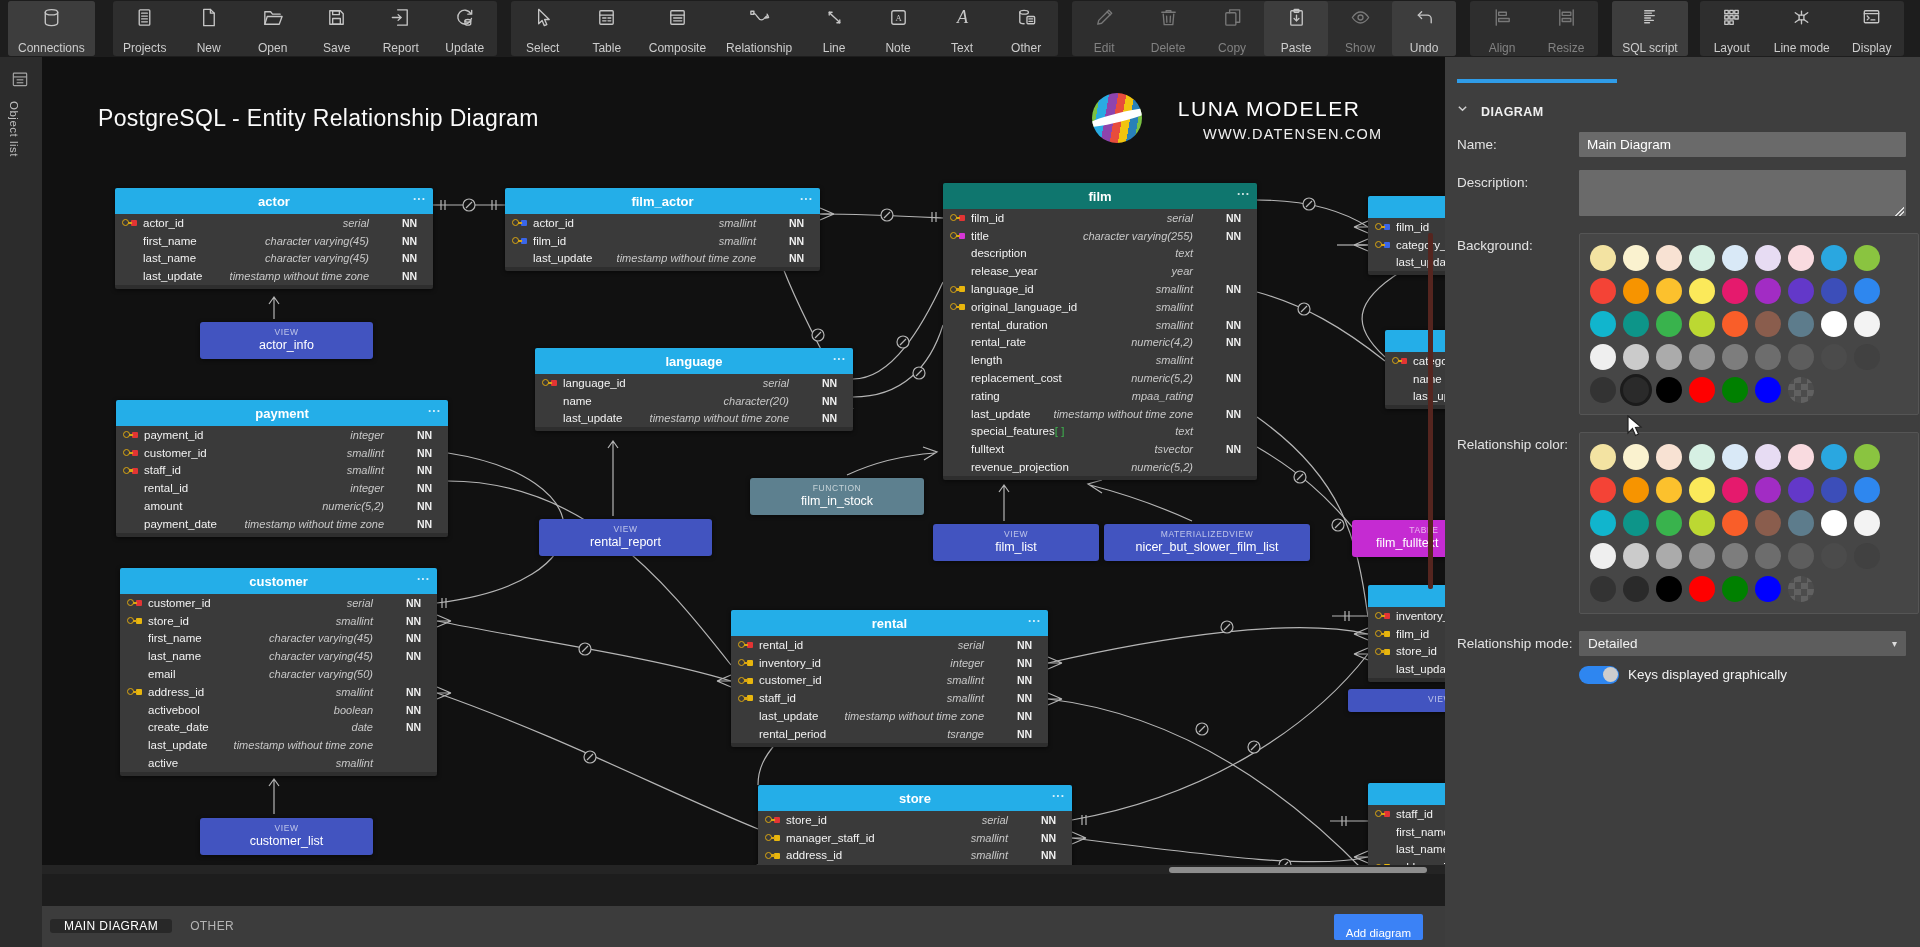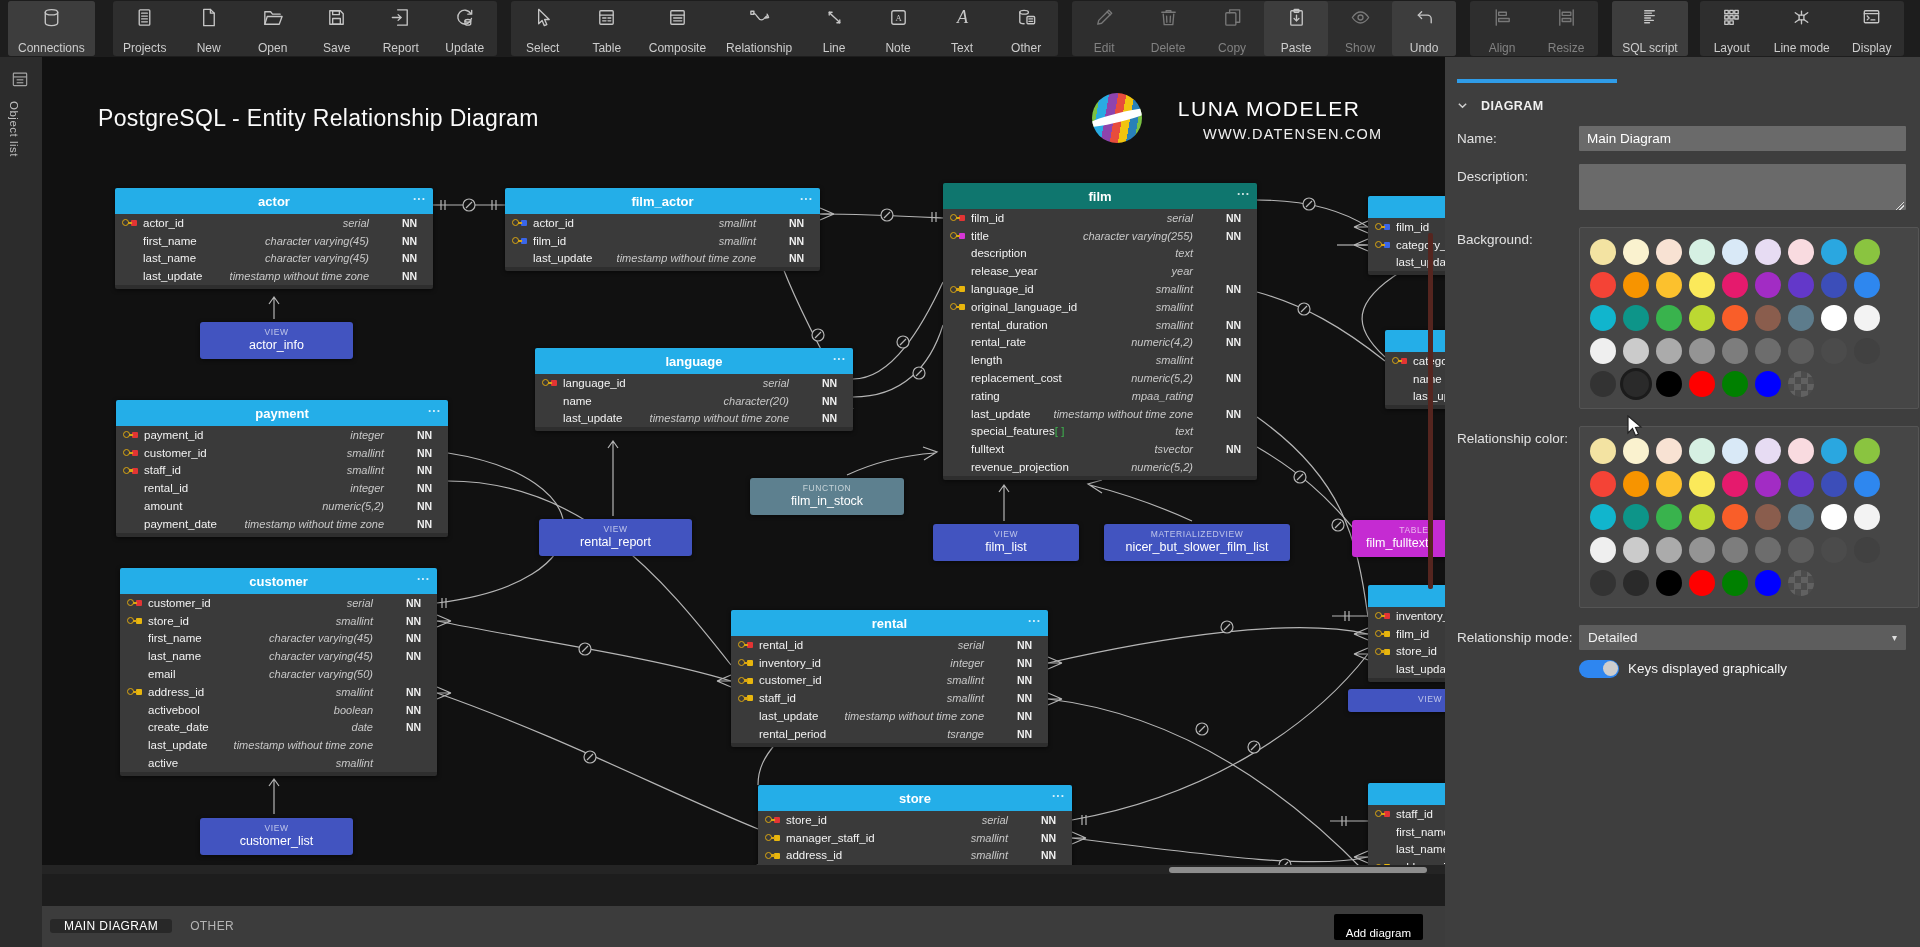--- a/index.html
+++ b/index.html
@@ -47,44 +47,44 @@
   .kc{width:17px;display:flex;align-items:center;}
   .key{width:15px;height:9px;position:relative;display:inline-block;}
   .key:before{content:"";position:absolute;left:0;top:1px;width:5px;height:5px;border:1.6px solid #d9a512;border-radius:50%;}
   .key:after{content:"";position:absolute;left:6px;top:3.4px;width:4px;height:2.6px;background:#d9a512;}
   .key i{position:absolute;right:0;top:1.6px;width:6px;height:6px;border-radius:1px;}
   .k-pk i{background:#e23434;} .k-fk i{background:#e8b60d;} .k-pkfk i{background:#3a66e8;} .k-uq i{background:#d636d6;}
   .cn{color:#f2f2f2;margin-left:4px;white-space:nowrap;}
   .sfx{color:#3cb34d;}
   .ct{margin-left:auto;color:#c8c8c8;font-style:italic;font-size:11px;white-space:nowrap;}
   .nn{width:22px;margin-left:9px;color:#f0f0f0;font-weight:bold;font-size:10.5px;padding-left:24px;}
-  .viewbox{position:absolute;border-radius:3px;text-align:center;padding:5px 2px 7px;box-shadow:0 1px 4px rgba(0,0,0,.6);}
+  .viewbox{position:absolute;border-radius:3px;text-align:center;padding:5px 12px 7px;box-shadow:0 1px 4px rgba(0,0,0,.6);}
   .v-indigo{background:#4254c0;} .v-slate{background:#5d808f;} .v-magenta{background:#c52bd2;}
   .vk{font-size:8.5px;letter-spacing:.6px;color:rgba(255,255,255,.65);text-transform:uppercase;}
   .vn{font-size:12.5px;color:#fff;margin-top:1px;white-space:nowrap;}
   .vn.left{text-align:left;padding-left:12px;}
   #vstrip{position:absolute;left:1386px;top:176px;width:5px;height:356px;background:#55251f;border-radius:2px;}
   #hscroll{position:absolute;left:0;bottom:0;width:1403px;height:9px;background:#242424;}
   #hthumb{position:absolute;left:1127px;bottom:1.5px;width:258px;height:6px;background:#8d8d8d;border-radius:3px;}
   
   #footer{position:absolute;left:42px;top:906px;width:1403px;height:41px;background:#3c3c3c;display:flex;align-items:center;padding-left:8px;box-sizing:border-box;}
   .ftab{line-height:33px;padding:0 14px;font-size:12px;letter-spacing:.4px;color:#b5b5b5;border-radius:3px;margin-right:4px;cursor:pointer;}
   .ftab.active{background:#282828;color:#fff;}
-  #add-diagram{margin-left:auto;margin-right:22px;background:#000000;color:#fff;font-size:11.5px;border:none;
+  #add-diagram{margin-left:auto;margin-right:22px;background:#3b82f6;color:#fff;font-size:11.5px;border:none;
     height:22px;padding:13px 12px;border-radius:2px;cursor:pointer;}
   
   #panel{position:absolute;left:1445px;top:57px;width:475px;height:890px;background:#3e3e3e;box-sizing:border-box;padding:14px 14px 0 12px;}
   #panel-title-row{display:flex;align-items:flex-start;}
   #panel-title{font-size:13.5px;color:#fff;letter-spacing:.5px;}
   #panel-split{margin-left:auto;width:22px;height:22px;}
   #panel-split svg{width:22px;height:22px;stroke:#cfcfcf;fill:none;stroke-width:1.3;}
   #panel-underline{width:160px;height:3.5px;background:#2f9ce8;margin-top:8px;}
   #section-row{display:flex;align-items:center;margin-top:16px;}
   #section-row svg{width:11px;height:11px;stroke:#cfcfcf;fill:none;stroke-width:1.6;margin-right:13px;}
-  #section-label{font-size:12.5px;font-weight:bold;color:#f0f0f0;letter-spacing:.4px;}
+  #section-label{font-size:12.5px;font-weight:bold;color:#f0f0f0;letter-spacing:.4px;margin-top:6px;}
   .frow{display:flex;margin-top:13px;}
   .flabel{width:122px;flex:0 0 122px;font-size:13.5px;color:#e2e2e2;padding-top:3px;line-height:1.45;}
   .fctl{flex:1;}
   #name-input{width:100%;height:25px;background:#6a6a6a;border:none;color:#fff;font-size:13.5px;
     padding:0 8px;box-sizing:border-box;border-radius:1px;font-family:"Liberation Sans",sans-serif;}
   #desc-wrap{position:relative;}
   #desc-input{width:100%;height:46px;background:#6a6a6a;border:none;resize:none;border-radius:1px;box-sizing:border-box;}
   #desc-grip{position:absolute;right:2px;bottom:4px;width:9px;height:9px;
     background:linear-gradient(135deg,transparent 0 50%,#ddd 50% 58%,transparent 58% 72%,#ddd 72% 80%,transparent 80%);}
   .palette{background:#464646;border:1px solid #555;border-radius:2px;padding:11px 10px;width:318px;}

